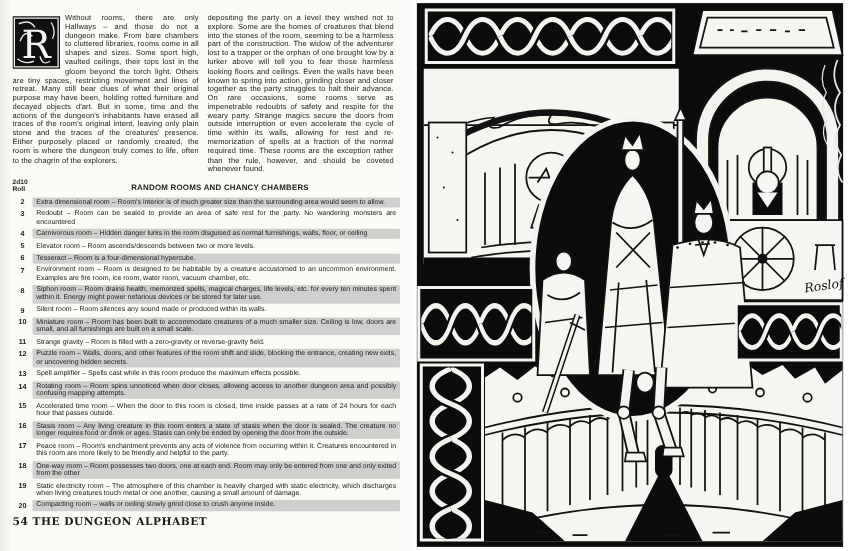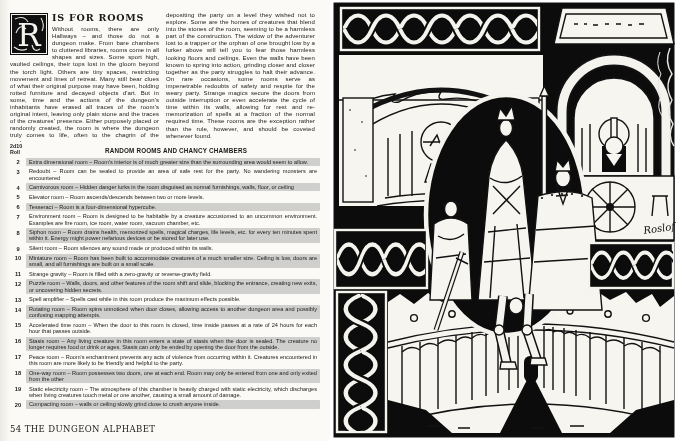--- a/index.html
+++ b/index.html
@@ -21,22 +21,22 @@
   .table-head{display:flex;align-items:flex-end;margin-bottom:2px;}
   .roll-head{width:22px;font-size:5.3px;font-weight:bold;line-height:5.8px;flex:none;}
   .table-title{flex:1;text-align:center;font-weight:bold;font-size:6.3px;
                letter-spacing:.2px;padding-bottom:2px;}
   .trow{display:flex;margin-bottom:1.5px;align-items:stretch;}
   .trow .roll{width:16px;text-align:center;font-weight:bold;font-size:5.7px;
               padding-top:1.5px;flex:none;}
   .trow .desc{flex:1;font-size:5.6px;line-height:6.2px;text-align:justify;
               padding:1px 3px;border-radius:1px;}
   .trow.shaded .desc{background:#cfcfcd;}
-  .footer{position:absolute;left:10px;bottom:7px;font-family:"DejaVu Serif",serif;
-          font-weight:normal;font-size:8.5px;letter-spacing:.4px;}
+  .footer{position:absolute;left:10px;bottom:18px;font-family:"DejaVu Serif",serif;
+          font-weight:bold;font-size:8.5px;letter-spacing:.4px;}
   
   .page-right{position:absolute;left:330px;top:0;width:350px;height:441px;background:#fff;}
   .page-right svg{display:block;}
   .kw{fill:none;stroke:#f4f3ee;stroke-width:4;}
   .kb{fill:none;stroke:#0c0c0c;stroke-width:8;}
   .ln{fill:none;stroke:#121212;stroke-width:1.4;}
   .lnf{fill:#f6f5f0;stroke:#121212;stroke-width:1.4;}
   .blk{fill:#0c0c0c;}
   .wht{fill:#f6f5f0;}
 </style>
@@ -50,21 +50,20 @@
     <div class="columns">
       <div class="col">
         <span class="dropcap">
           <svg width="38" height="42" viewBox="0 0 38 42">
             <rect x="1.5" y="1.5" width="35" height="39" fill="#101010" stroke="#f4f3ee" stroke-width="1"></rect>
             <path d="M5,6 Q14,2 18,9 M4,34 Q10,39 17,36 M31,5 Q35,12 32,18" fill="none" stroke="#e8e7e2" stroke-width="1.1"></path>
             <path d="M6,20 Q10,10 16,16 M30,36 Q24,40 22,32" fill="none" stroke="#e8e7e2" stroke-width="1.1"></path>
             <text x="19" y="33" text-anchor="middle" font-family="DejaVu Serif, serif" font-size="31" fill="#f4f3ee">R</text>
           </svg>
         </span>
-        <h1 class="title">IS FOR ROOMS</h1>
         <p>Without rooms, there are only Hallways – and those do not a dungeon make. From bare chambers to cluttered libraries, rooms come in all shapes and sizes. Some sport high, vaulted ceilings, their tops lost in the gloom beyond the torch light. Others are tiny spaces, restricting movement and lines of retreat. Many still bear clues of what their original purpose may have been, holding rotted furniture and decayed objects d'art. But in some, time and the actions of the dungeon's inhabitants have erased all traces of the room's original intent, leaving only plain stone and the traces of the creatures' presence. Either purposely placed or randomly created, the room is where the dungeon truly comes to life, often to the chagrin of the explorers.</p>
 
       </div>
       <div class="col">
         <p>depositing the party on a level they wished not to explore. Some are the homes of creatures that blend into the stones of the room, seeming to be a harmless part of the construction. The widow of the adventurer lost to a trapper or the orphan of one brought low by a lurker above will tell you to fear those harmless looking floors and ceilings. Even the walls have been known to spring into action, grinding closer and closer together as the party struggles to halt their advance. On rare occasions, some rooms serve as impenetrable redoubts of safety and respite for the weary party. Strange magics secure the doors from outside interruption or even accelerate the cycle of time within its walls, allowing for rest and re-memorization of spells at a fraction of the normal required time. These rooms are the exception rather than the rule, however, and should be coveted whenever found.</p>
       </div>
     </div>
 
     <div class="table-section">
       <div class="table-head">

